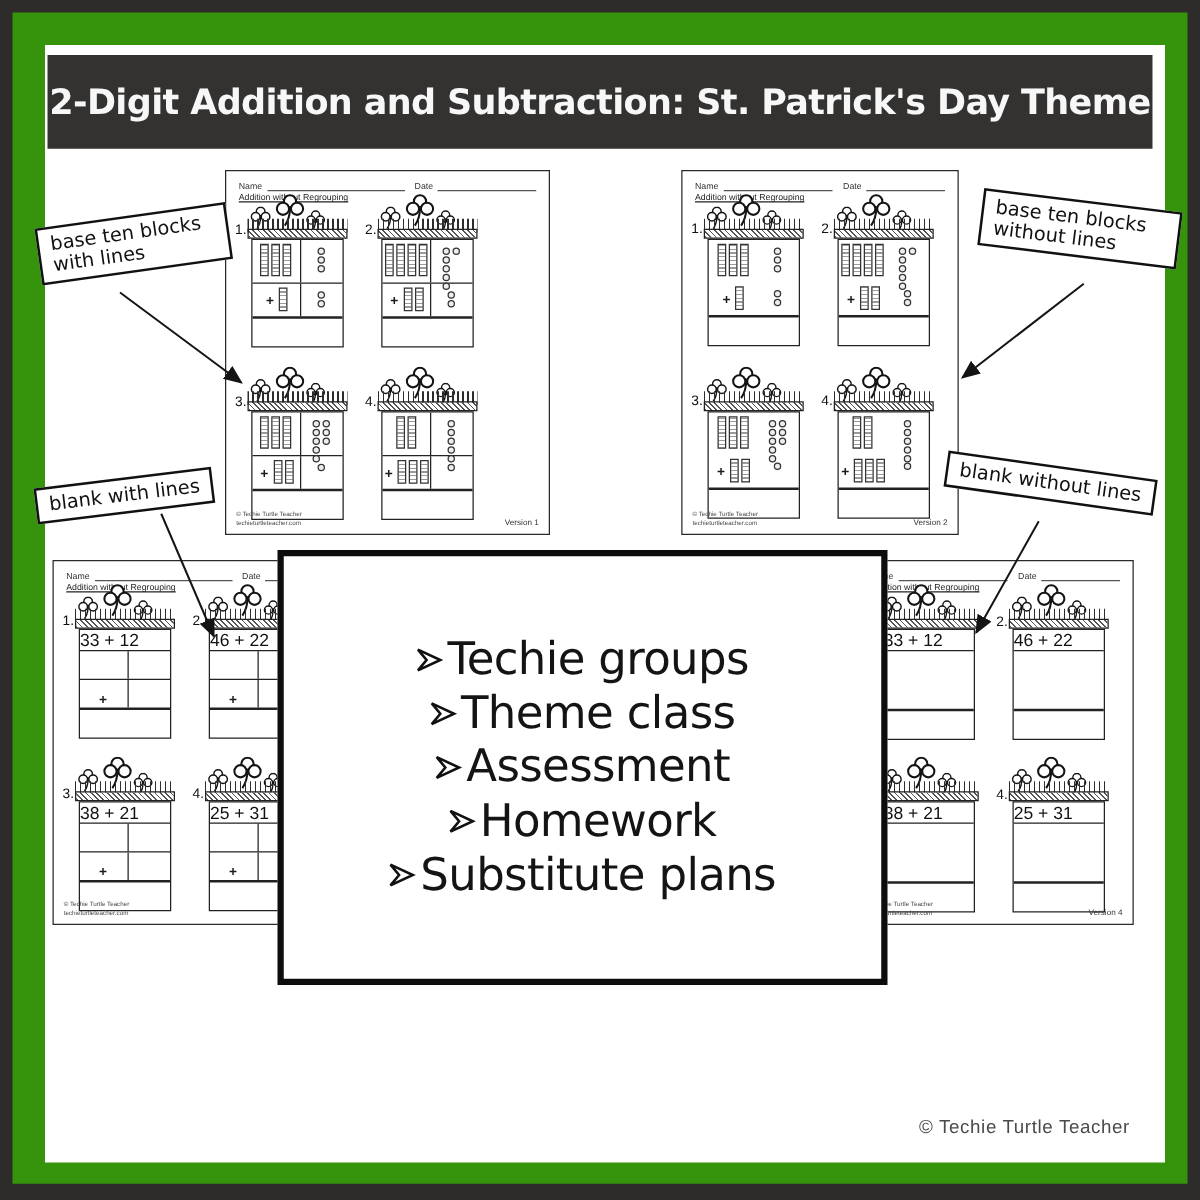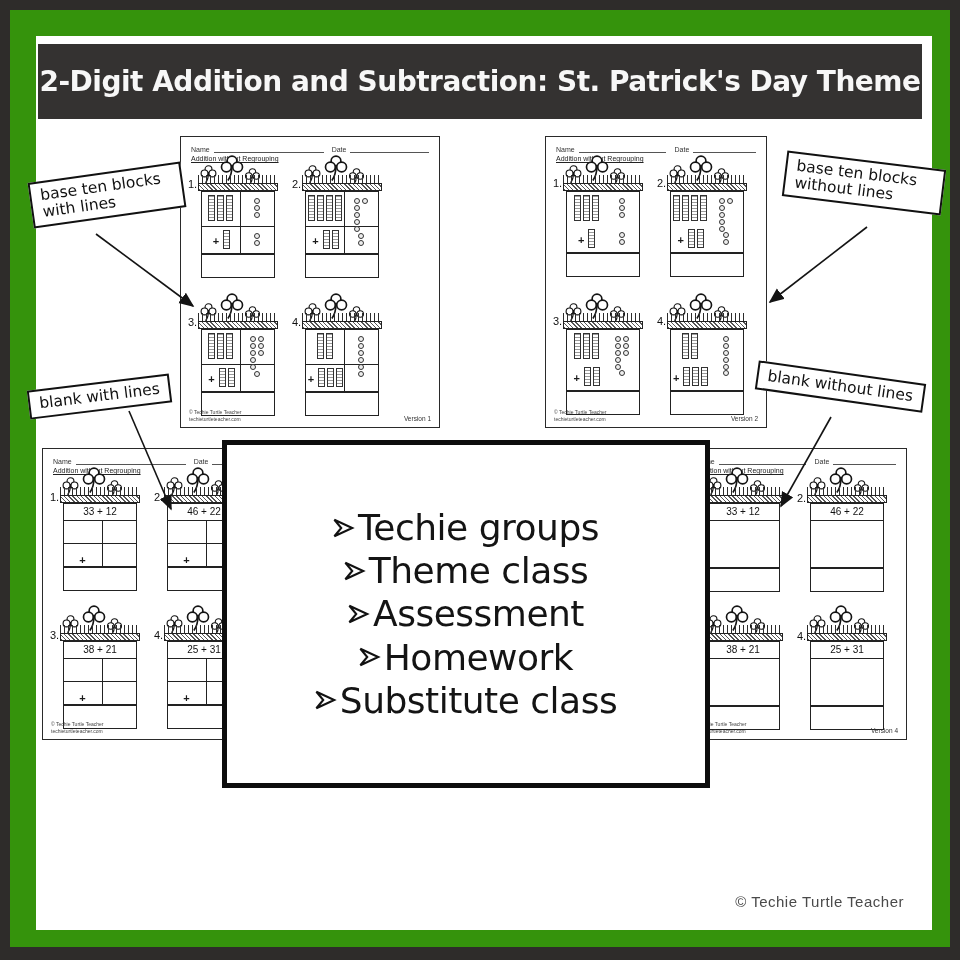--- a/index.html
+++ b/index.html
@@ -48,21 +48,21 @@
   .ln .r1{border-bottom:1px solid #222;}
   .ln .tens{border-right:1px solid #222;}
   .cell{flex:1;display:flex;justify-content:center;align-items:flex-start;padding-top:3px;gap:2px;}
   .cell.tens{flex:1.15;}
   .rod{width:5px;border:1px solid #333;display:inline-block;background:repeating-linear-gradient(0deg,#fff 0 2px,#9a9a9a 2px 3px);}
   .dots{display:grid;grid-auto-flow:column;grid-template-rows:repeat(5,5px);gap:2px;padding-top:3px;}
   .dot{width:4px;height:4px;border:1px solid #333;border-radius:50%;background:#eee;display:inline-block;}
   .plus{font-size:11px;font-weight:bold;line-height:10px;margin:6px 2px 0 1px;}
   .blank .plus{margin-top:8px;}
   .ans{height:22px;border-top:2px solid #222;}
-  .phead{height:16px;line-height:16px;border-bottom:1.5px solid #222;text-align:center;font-size:10px;color:#111;}
+  .phead{height:16px;line-height:16px;border-bottom:1.5px solid #222;text-align:left;font-size:14px;color:#111;}
   .open{height:46px;}
   .wsfoot{position:absolute;left:8px;bottom:4px;font-size:5px;line-height:1.4;color:#444;}
   .wsver{position:absolute;right:8px;bottom:5px;font-size:6.5px;color:#333;}
 
   
   .callout{
     position:absolute;background:#fff;border:2px solid #111;padding:4px 9px;z-index:6;
     font-size:15.5px;line-height:1.1;color:#111;font-family:"DejaVu Sans",sans-serif;
   }
   .c1{left:30px;top:172px;width:132px;transform:rotate(-8deg);}
@@ -830,17 +830,17 @@
   <div class="oline">
       <svg class="bullet-ic" viewBox="0 0 16 16">
         <path d="M1 2 L14 8 L1 14 L6 8 Z" fill="#fff" stroke="#111" stroke-width="1.5"></path>
       </svg>
       <span>Homework</span>
     </div>
   <div class="oline">
       <svg class="bullet-ic" viewBox="0 0 16 16">
         <path d="M1 2 L14 8 L1 14 L6 8 Z" fill="#fff" stroke="#111" stroke-width="1.5"></path>
       </svg>
-      <span>Substitute class</span>
+      <span>Substitute plans</span>
     </div>
 </div>
 
 <div class="credit">© Techie Turtle Teacher</div>
 
 </body></html>

